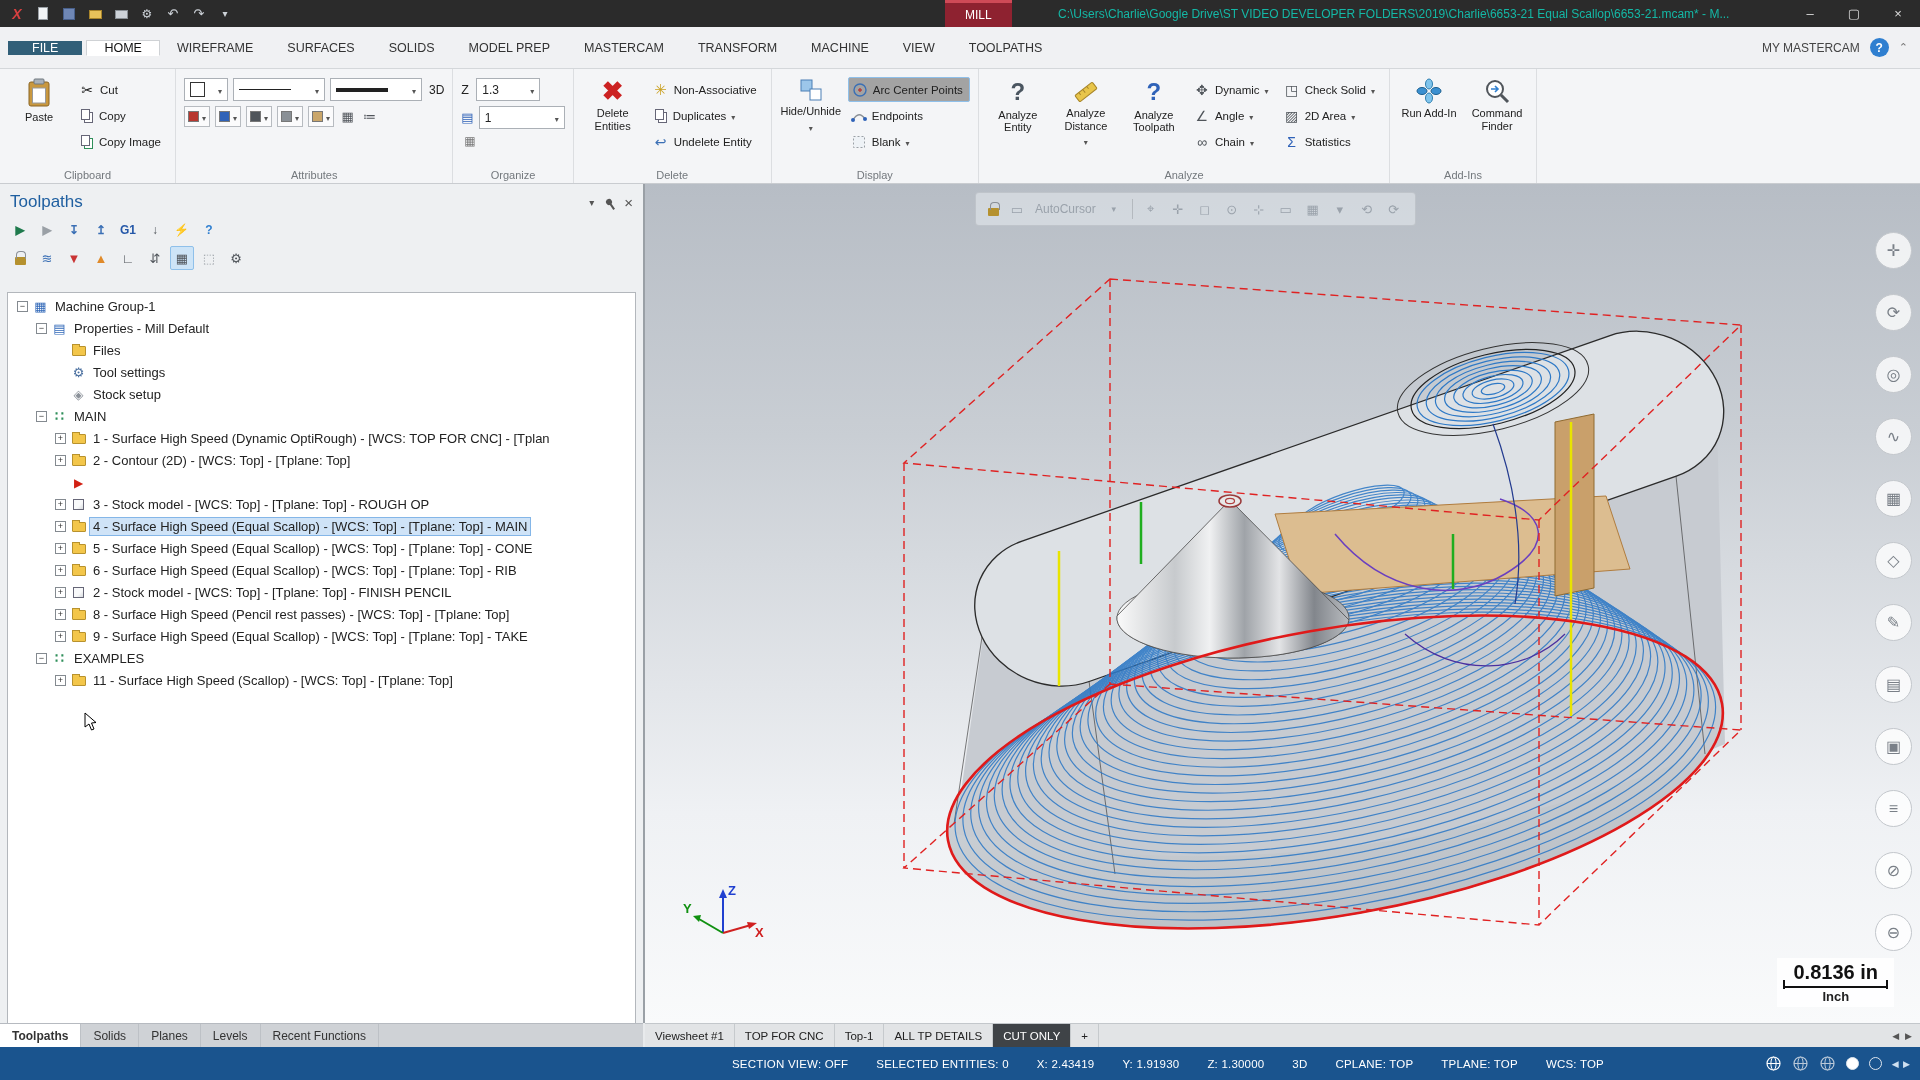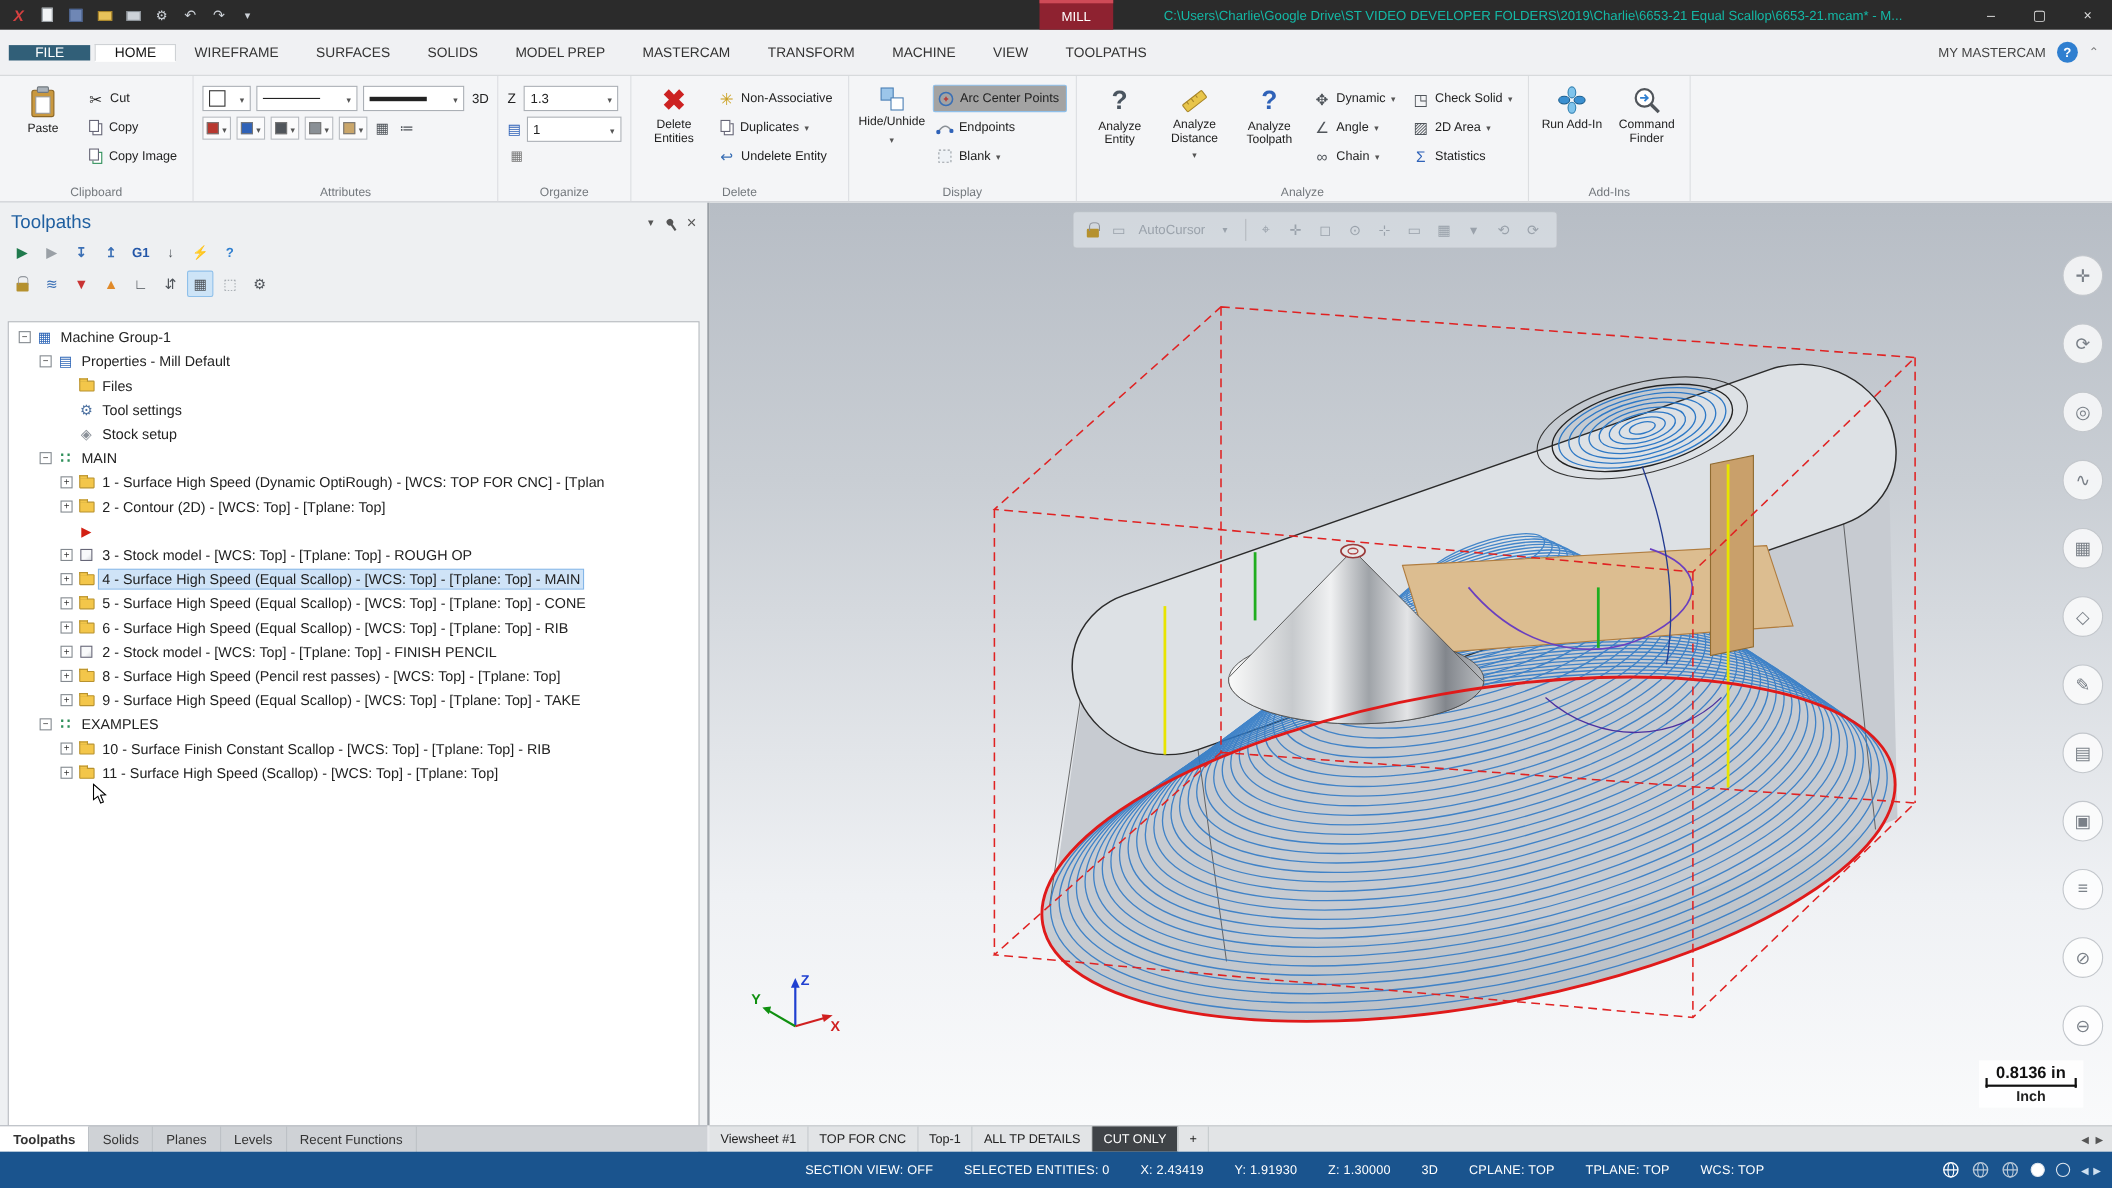--- a/index.html
+++ b/index.html
@@ -98,21 +98,21 @@
 .scene{position:absolute;left:0;top:0}
 .floatbar{position:absolute;left:330px;top:8px;height:34px;display:flex;align-items:center;gap:9px;background:rgba(226,230,235,.62);border:1px solid rgba(175,180,186,.55);border-radius:4px;padding:0 12px;color:#9aa2ab;z-index:25}
 .floatbar .fl-label{font-size:12px;color:#9aa2ab}
 .fl-ic{font-size:13px;display:inline-flex;width:18px;justify-content:center}
 .fl-sep{width:1px;height:20px;background:rgba(160,165,170,.6)}
 .right-toolbar{position:absolute;right:8px;top:48px;display:flex;flex-direction:column;gap:25px;z-index:25}
 .vtool{width:37px;height:37px;border-radius:50%;background:rgba(255,255,255,.78);border:1px solid #c3c7cc;color:#7a8088;display:flex;align-items:center;justify-content:center;font-size:16px}
 .gizmo{position:absolute;left:36px;top:695px;z-index:24}
 .gizmo text{font-size:13px;font-weight:bold}
 .scale-widget{position:absolute;right:26px;bottom:16px;z-index:24;background:rgba(255,255,255,.85);padding:3px 6px}
-.scale-value{font-weight:bold;font-size:15px;color:#111;padding:0 10px 2px;border-bottom:2px solid #111;position:relative;white-space:nowrap}
+.scale-value{font-weight:bold;font-size:20px;color:#111;padding:0 10px 2px;border-bottom:2px solid #111;position:relative;white-space:nowrap}
 .scale-value::before,.scale-value::after{content:"";position:absolute;bottom:-3px;width:2px;height:9px;background:#111}
 .scale-value::before{left:0}.scale-value::after{right:0}
 .scale-unit{text-align:center;font-weight:bold;font-size:13px;padding-top:1px}
 
 .viewsheet-row{position:absolute;left:645px;top:1023px;width:1275px;height:24px;background:#e2e4e6;border-top:1px solid #c3c7cb;display:flex;align-items:stretch;z-index:31}
 .vtab{padding:0 10px;display:flex;align-items:center;gap:5px;font-size:11.5px;color:#222;border-right:1px solid #c6cacd;white-space:nowrap}
 .vtab.active{background:#3f4347;color:#fff}
 .vs-arrows{margin-left:auto;display:flex;align-items:center;gap:6px;padding-right:8px;color:#555;font-size:9px}
 
 .statusbar{position:absolute;left:0;top:1047px;width:1920px;height:33px;background:#1a548e;color:#fff;display:flex;align-items:center;font-size:11.5px;letter-spacing:.2px;z-index:40}
@@ -313,21 +313,21 @@
         <span class="ic16" style="color:#50555b;font-size:13px">≔</span>
       </div>
     </div>
     <div class="rgroup-label">Attributes</div>
   </div>
 
   <div class="rgroup">
     <div class="org-rows">
       <div class="rowline">
         <span style="width:10px;font-size:12.5px">Z</span>
-        <div class="combo" style="width:86px">
+        <div class="combo" style="width:64px">
             <span>1.3</span>
             <span class="caret"></span>
           </div>
       </div>
       <div class="rowline">
         <span class="lvl-ic">▤</span>
         <div class="combo" style="width:86px">
             <span>1</span>
             <span class="caret"></span>
           </div>
@@ -711,28 +711,20 @@
 
         <div class="trow">
           <span class="indent" style="width: 23px;"></span>
           <span class="expander i-minus"></span>
           <span class="ticon">
             <span class="i-group"></span>
           </span>
           <span class="tlabel">EXAMPLES</span>
         </div>
 
-        <div class="trow">
-          <span class="indent" style="width: 42px;"></span>
-          <span class="expander i-plus"></span>
-          <span class="ticon">
-            <span class="i-folder"></span>
-          </span>
-          <span class="tlabel">10 - Surface Finish Constant Scallop - [WCS: Top] - [Tplane: Top] - RIB</span>
-        </div>
 
         <div class="trow">
           <span class="indent" style="width: 42px;"></span>
           <span class="expander i-plus"></span>
           <span class="ticon">
             <span class="i-folder"></span>
           </span>
           <span class="tlabel">11 - Surface High Speed (Scallop) - [WCS: Top] - [Tplane: Top]</span>
         </div>
 

